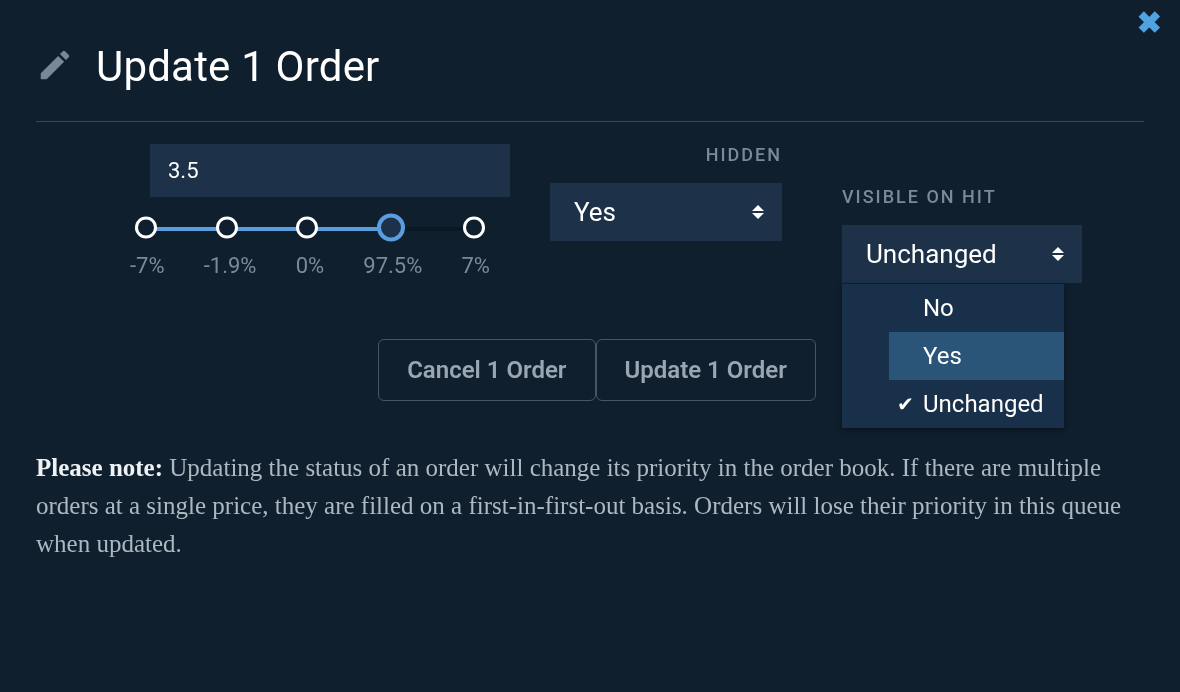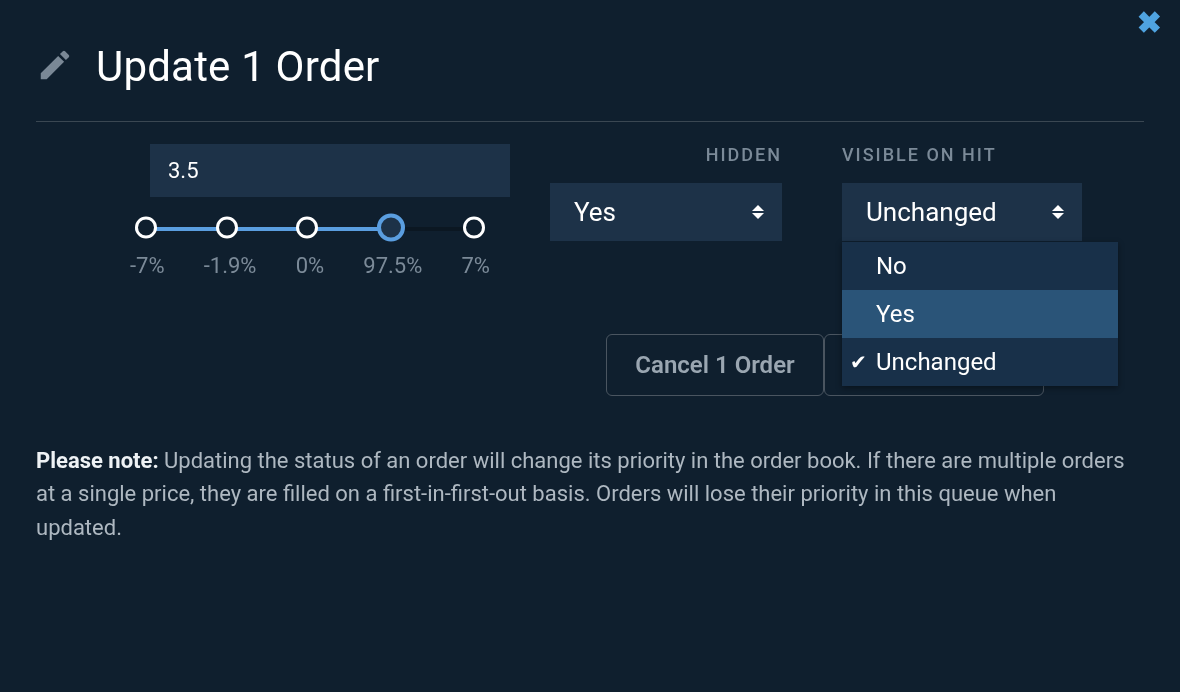--- a/index.html
+++ b/index.html
@@ -47,21 +47,21 @@
     margin: 0 36px;
   }
   .form-row {
     display: flex;
     gap: 60px;
     padding: 22px 36px 0 130px;
   }
   .field-group { display: flex; flex-direction: column; }
   .fg-price { width: 360px; }
   .fg-hidden { width: 232px; align-items: flex-end; }
-  .fg-visible { width: 240px; position: relative; }
+  .fg-visible { width: 240px; position: relative; margin-top: 42px; }
   .field-label {
     font-size: 18px;
     letter-spacing: 2px;
     color: #7b8a98;
     font-weight: 500;
     margin-bottom: 18px;
   }
   .text-input {
     background: #1d3248;
     border: none;
@@ -97,24 +97,25 @@
     border-left: 6px solid transparent;
     border-right: 6px solid transparent;
   }
   .select-caret::before { border-bottom: 6px solid #ffffff; }
   .select-caret::after  { border-top: 6px solid #ffffff; }
 
   .dropdown {
     position: absolute;
     top: 98px;
     left: 0;
-    width: 276px;
+    width: 222px;
     background: #183049;
     z-index: 10;
     box-shadow: 0 2px 6px rgba(0,0,0,0.4);
+    padding-left: 47px;
   }
   .dropdown-item {
     padding: 10px 10px 10px 34px;
     font-size: 24px;
     color: #ffffff;
     cursor: pointer;
     position: relative;
   }
   .dropdown-item.hover { background: #2a5478; }
   .dropdown-item .check {
@@ -166,39 +167,40 @@
     margin-top: 20px;
     width: 360px;
     display: flex;
     justify-content: space-between;
     font-size: 22px;
     color: #7b8a98;
   }
 
   .button-row {
     display: flex;
-    justify-content: flex-end;
+    justify-content: center;
     padding: 56px 136px 0 150px;
   }
   .btn {
     border: 1px solid #4a5560;
     background: transparent;
     color: #9aa6b1;
     font-size: 24px;
     font-weight: 600;
     padding: 16px 28px;
     border-radius: 6px;
     cursor: pointer;
     font-family: inherit;
   }
   .note {
     padding: 48px 36px 0 36px;
-    font-size: 22px;
+    font-size: 25px;
     line-height: 1.52;
     color: #aeb8c1;
+    font-family: Liberation Serif, serif;
   }
   .note strong { color: #eef2f5; font-weight: 700; }
 </style>
 </head>
 <body>
 
 <div class="modal">
 
   <div class="close-btn">✖</div>
 

